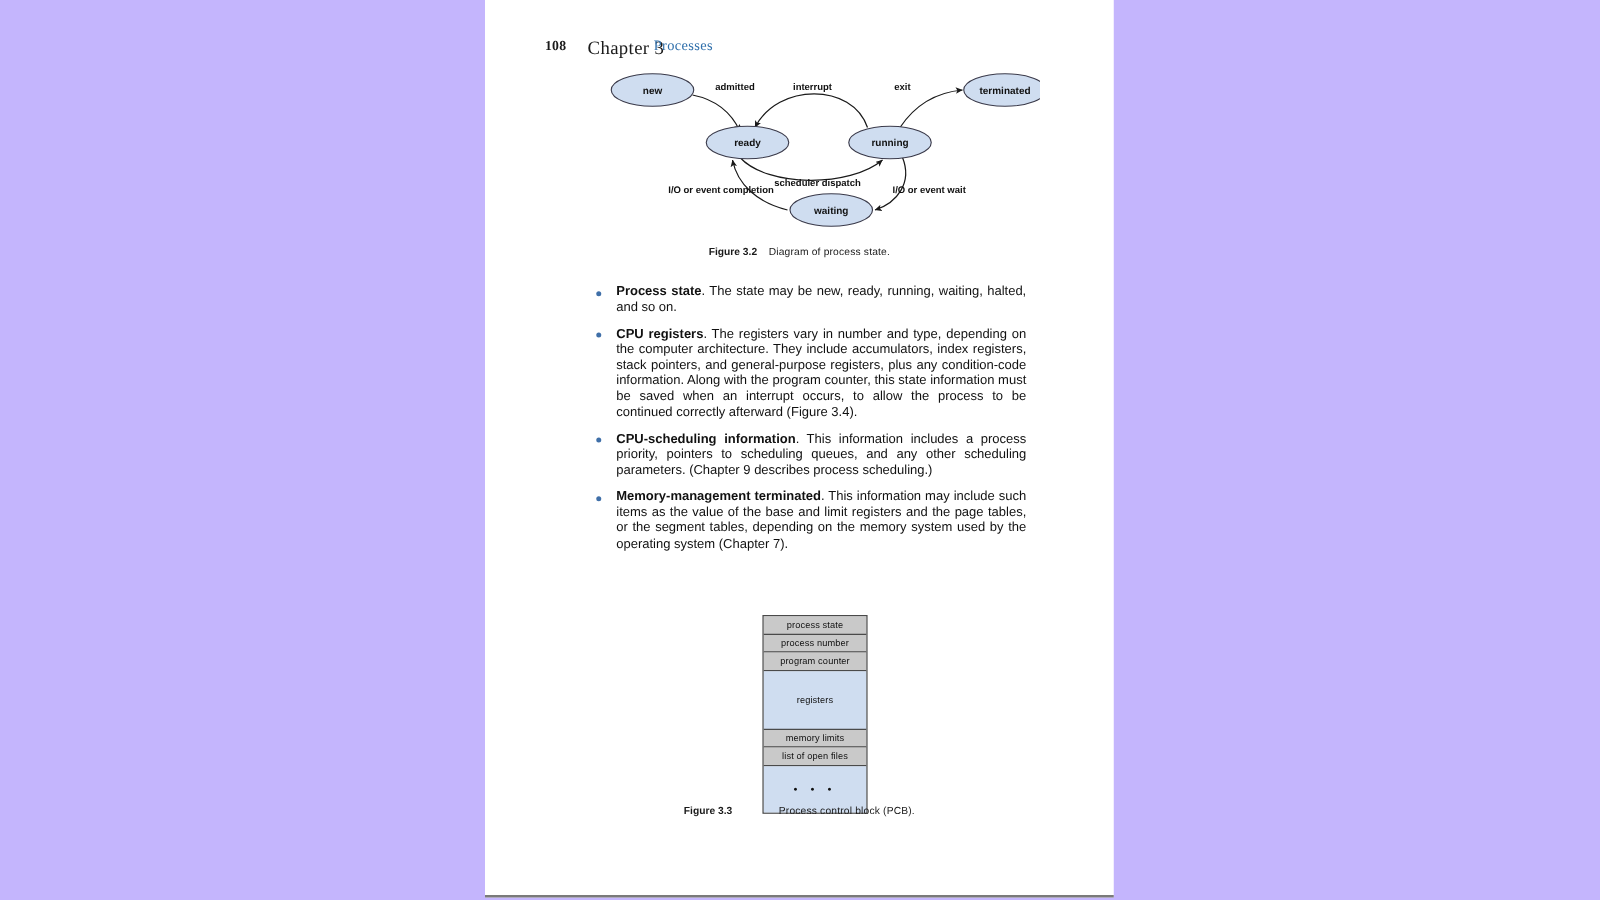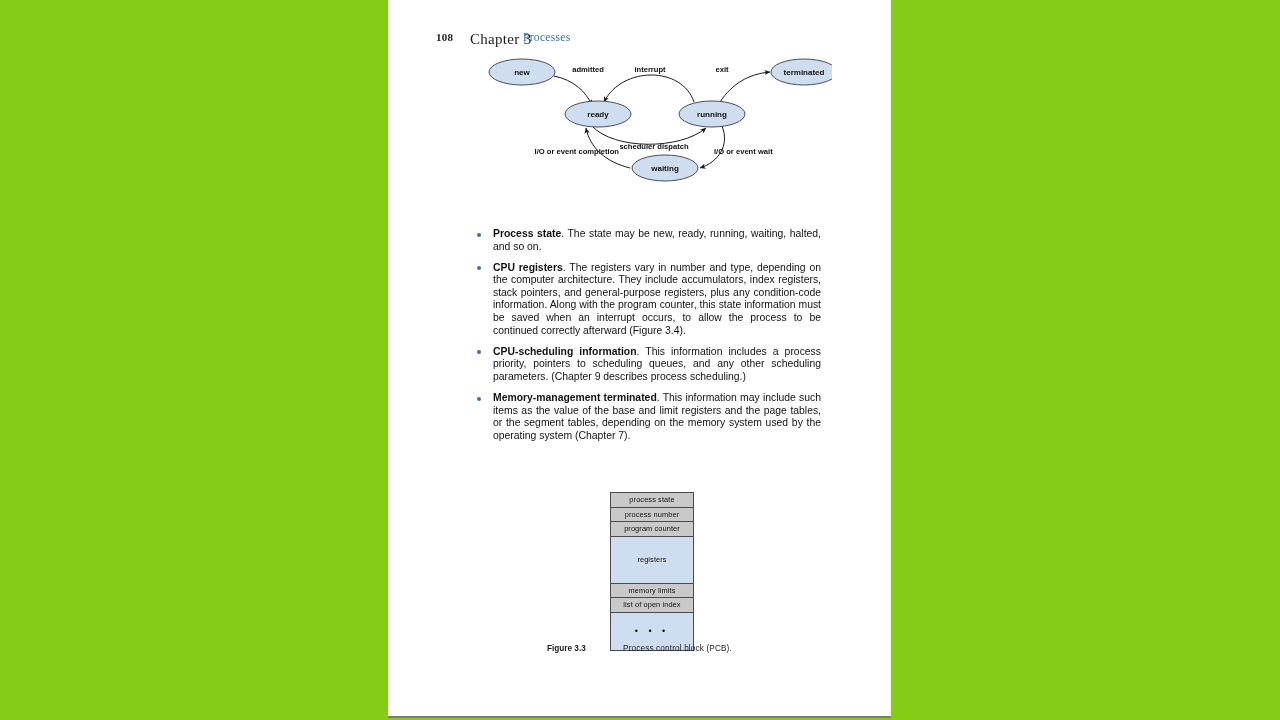--- a/index.html
+++ b/index.html
@@ -11,21 +11,21 @@
     overflow: hidden;
   }
   body {
     font-family: "Liberation Serif", serif;
   }
 
   #viewport {
     position: relative;
     width: 1280px;
     height: 720px;
-    background: #84cc16;
+    background: #c4b5fd;
   }
 
   
   #page {
     position: absolute;
     left: 388px;
     top: 0px;
     width: 503px;
     height: 718px;
     background: #ffffff;
@@ -245,20 +245,24 @@
 
         <text class="edge-label" x="106" y="22" text-anchor="middle">admitted</text>
         <text class="edge-label" x="168" y="22" text-anchor="middle">interrupt</text>
         <text class="edge-label" x="240" y="22" text-anchor="middle">exit</text>
         <text class="edge-label" x="172" y="99" text-anchor="middle">scheduler dispatch</text>
         <text class="edge-label" x="232" y="104" text-anchor="start">I/O or event wait</text>
         <text class="edge-label" x="137" y="104" text-anchor="end">I/O or event completion</text>
       </svg>
     </div>
 
+    <div id="cap32" class="fig-caption">
+      <span class="cap-label">Figure 3.2</span>
+      <span class="cap-text" style="margin-left:7px;">Diagram of process state.</span>
+    </div>
 
     <div id="bullets">
 
       <div class="bullet-item">
         <span class="bullet-marker"></span>
         <span class="bullet-term">Process state</span><span>. The state may be new, ready, running, waiting, halted, and so on.</span>
       </div>
 
 
       <div class="bullet-item">
@@ -277,21 +281,21 @@
       </div>
 
     </div>
 
     <div id="pcb">
       <div class="pcb-row pcb-gray">process state</div>
       <div class="pcb-row pcb-gray">process number</div>
       <div class="pcb-row pcb-gray">program counter</div>
       <div class="pcb-row pcb-blue pcb-registers">registers</div>
       <div class="pcb-row pcb-gray">memory limits</div>
-      <div class="pcb-row pcb-gray">list of open index</div>
+      <div class="pcb-row pcb-gray">list of open files</div>
       <div class="pcb-row pcb-blue pcb-dots">
         <span class="dots-glyph">• • •</span>
       </div>
     </div>
 
     <div id="cap33" class="fig-caption">
       <span class="cap-label">Figure 3.3</span>
       <span class="cap-text" style="margin-left:19px;padding-left:16px;">Process control block (PCB).</span>
     </div>
 

